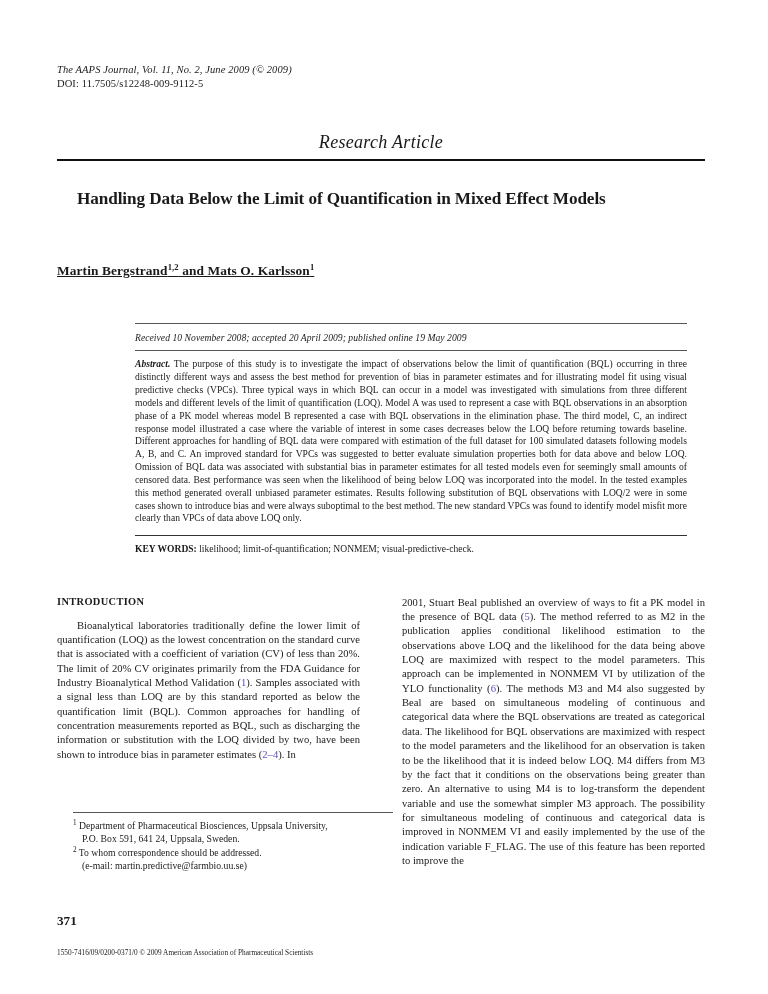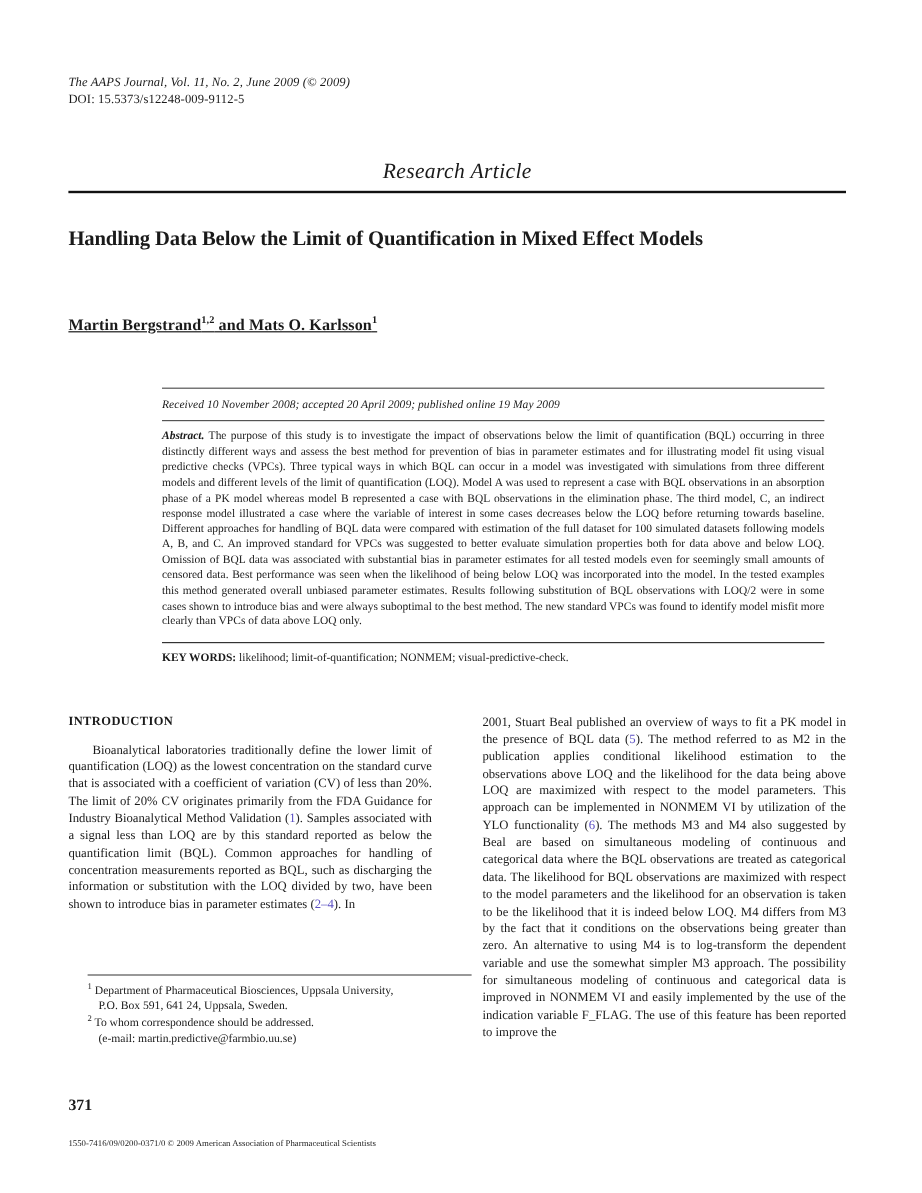--- a/index.html
+++ b/index.html
@@ -53,20 +53,21 @@
     border-top: 2.6px solid #111;
   }
 
   
   .paper-title {
     margin-top: 27px;
     font-size: 17.2px;
     font-weight: bold;
     letter-spacing: -.1px;
     line-height: 1.25;
+    margin-left: 20px;
   }
 
   
   .authors {
     margin-top: 54px;
     font-size: 13.4px;
     font-weight: bold;
     letter-spacing: .1px;
     text-decoration: underline;
   }
@@ -201,21 +202,21 @@
     letter-spacing: .02px;
   }
 </style>
 </head>
 <body>
 
 <div class="page">
 
   <div class="journal-header">
     <div class="journal-ref">The AAPS Journal, Vol. 11, No. 2, June 2009 (© 2009)</div>
-    <div class="journal-doi">DOI: 15.5373/s12248-009-9112-5</div>
+    <div class="journal-doi">DOI: 11.7505/s12248-009-9112-5</div>
   </div>
 
   <div class="article-type">Research Article</div>
   <div class="rule-thick"></div>
 
   <h1 class="paper-title">Handling Data Below the Limit of Quantification in Mixed Effect Models</h1>
 
   <div class="authors">
     <span>Martin Bergstrand</span><sup>1,2</sup><span> and Mats O. Karlsson</span><sup>1</sup>
   </div>

